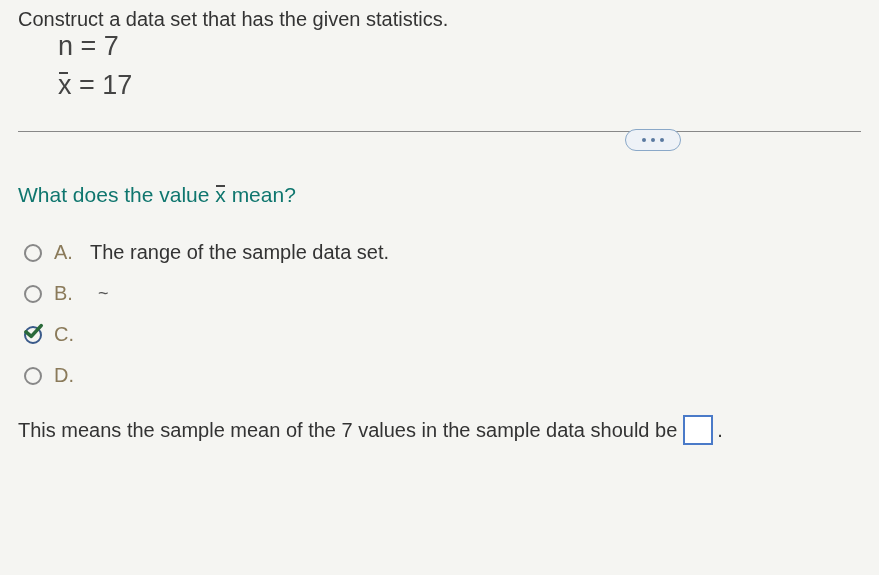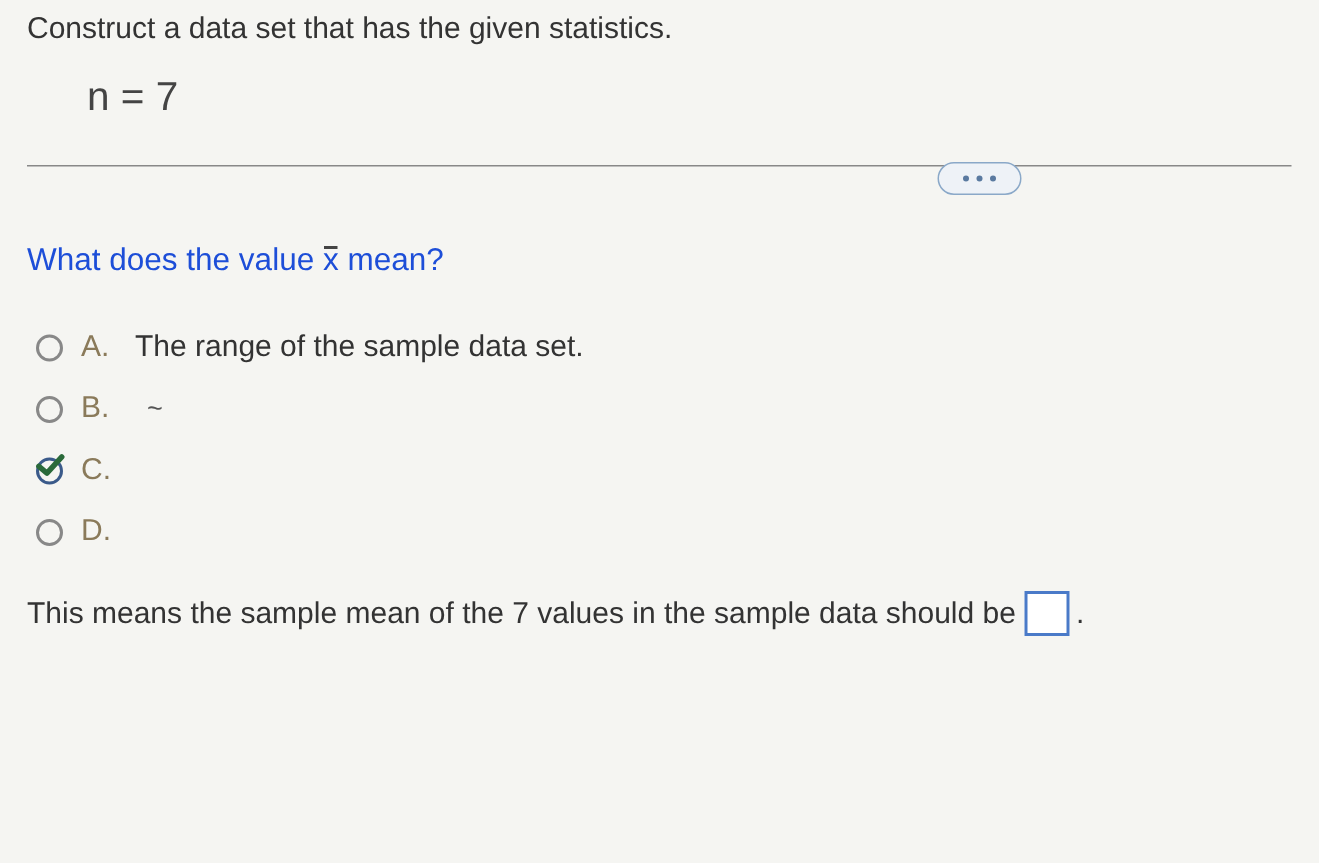--- a/index.html
+++ b/index.html
@@ -13,21 +13,20 @@
       width: 879px;
       height: 575px;
       padding: 8px 18px 18px 18px;
       color: #2a2a2a;
       position: relative;
       overflow: hidden;
     }
     .instruction {
       font-size: 20px;
       color: #333;
-      margin-bottom: 18px;
     }
     .stats-block {
       margin-left: 40px;
       margin-bottom: 30px;
     }
     .stat-line {
       font-size: 27px;
       color: #444;
       margin-bottom: 8px;
       font-family: Arial, sans-serif;
@@ -70,21 +69,21 @@
       gap: 5px;
     }
     .dot {
       width: 4px;
       height: 4px;
       background: #5a7aa0;
       border-radius: 50%;
     }
     .question {
       font-size: 21px;
-      color: #1d4ed8;
+      color: #0f766e;
       margin-bottom: 34px;
     }
     .option {
       display: flex;
       align-items: center;
       margin-bottom: 18px;
       margin-left: 6px;
     }
     .radio {
       width: 18px;
@@ -144,20 +143,23 @@
   </style>
 </head>
 <body>
 
 <div class="instruction">Construct a data set that has the given statistics.</div>
 
 <div class="stats-block">
   <div class="stat-line">
     <span>n</span> = <span>7</span>
   </div>
+  <div class="stat-line">
+    <span class="xbar">x</span> = <span>17</span>
+  </div>
 </div>
 
 <div class="divider-row">
   <hr class="divider-line">
   <div class="ellipsis-badge">
     <span class="dot"></span>
     <span class="dot"></span>
     <span class="dot"></span>
   </div>
 </div>

